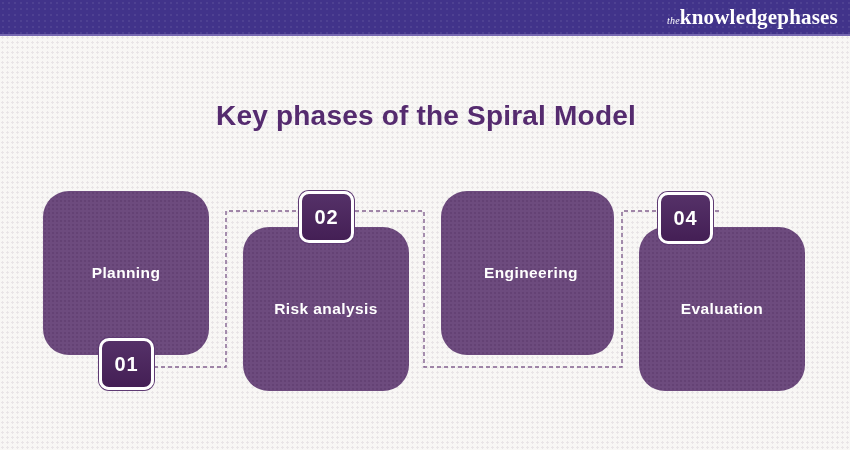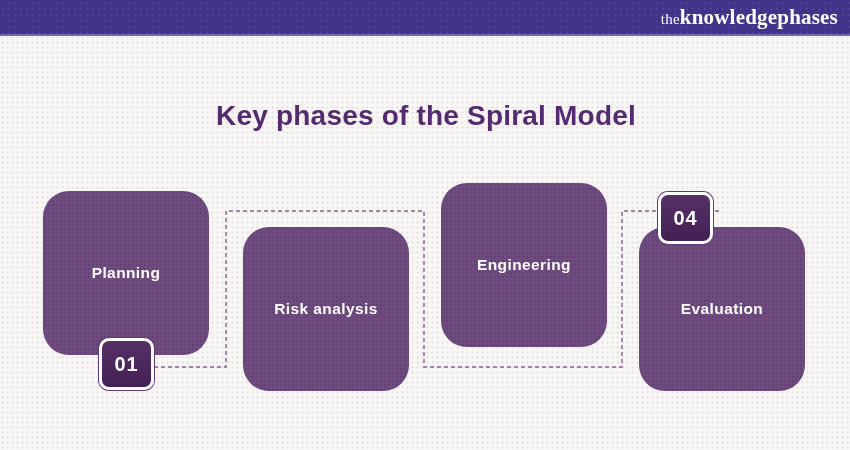--- a/index.html
+++ b/index.html
@@ -30,21 +30,21 @@
     padding-right: 12px;
   }
   .logo {
     color: #ffffff;
     font-family: "Liberation Serif", "DejaVu Serif", serif;
     font-size: 21px;
     line-height: 1;
     white-space: nowrap;
     letter-spacing: 0.2px;
   }
-  .logo-the { font-size: 15px; }
+  .logo-the { font-style: italic; font-size: 10px; }
   .logo-knowledge { font-weight: 700; }
   .logo-academy { font-weight: 700; }
 
   
   .title {
     position: absolute;
     top: 99px;
     left: 0;
     width: 100%;
     margin: 1px;
@@ -73,21 +73,21 @@
     z-index: 2;
   }
   .card-label {
     color: #ffffff;
     font-size: 15.5px;
     font-weight: 700;
     letter-spacing: 0.4px;
   }
   .card-1 { left: 43px;  top: 191px; }
   .card-2 { left: 243px; top: 227px; }
-  .card-3 { left: 441px; top: 183px; }
+  .card-3 { left: 441px; top: 191px; padding-left: 7px; }
   .card-4 { left: 639px; top: 227px; }
 
   
   .badge {
     position: absolute;
     width: 49px;
     height: 46px;
     background: linear-gradient(180deg, #553168 0%, #441f55 100%);
     border: 3px solid #ffffff;
     border-radius: 10px;
@@ -130,17 +130,20 @@
   <div class="card card-3">
     <span class="card-label">Engineering</span>
   </div>
   <div class="card card-4">
     <span class="card-label">Evaluation</span>
   </div>
 
   <div class="badge badge-1">
     <span>01</span>
   </div>
+  <div class="badge badge-2">
+    <span>02</span>
+  </div>
   <div class="badge badge-4">
     <span>04</span>
   </div>
 
 </div>
 
 </body></html>

